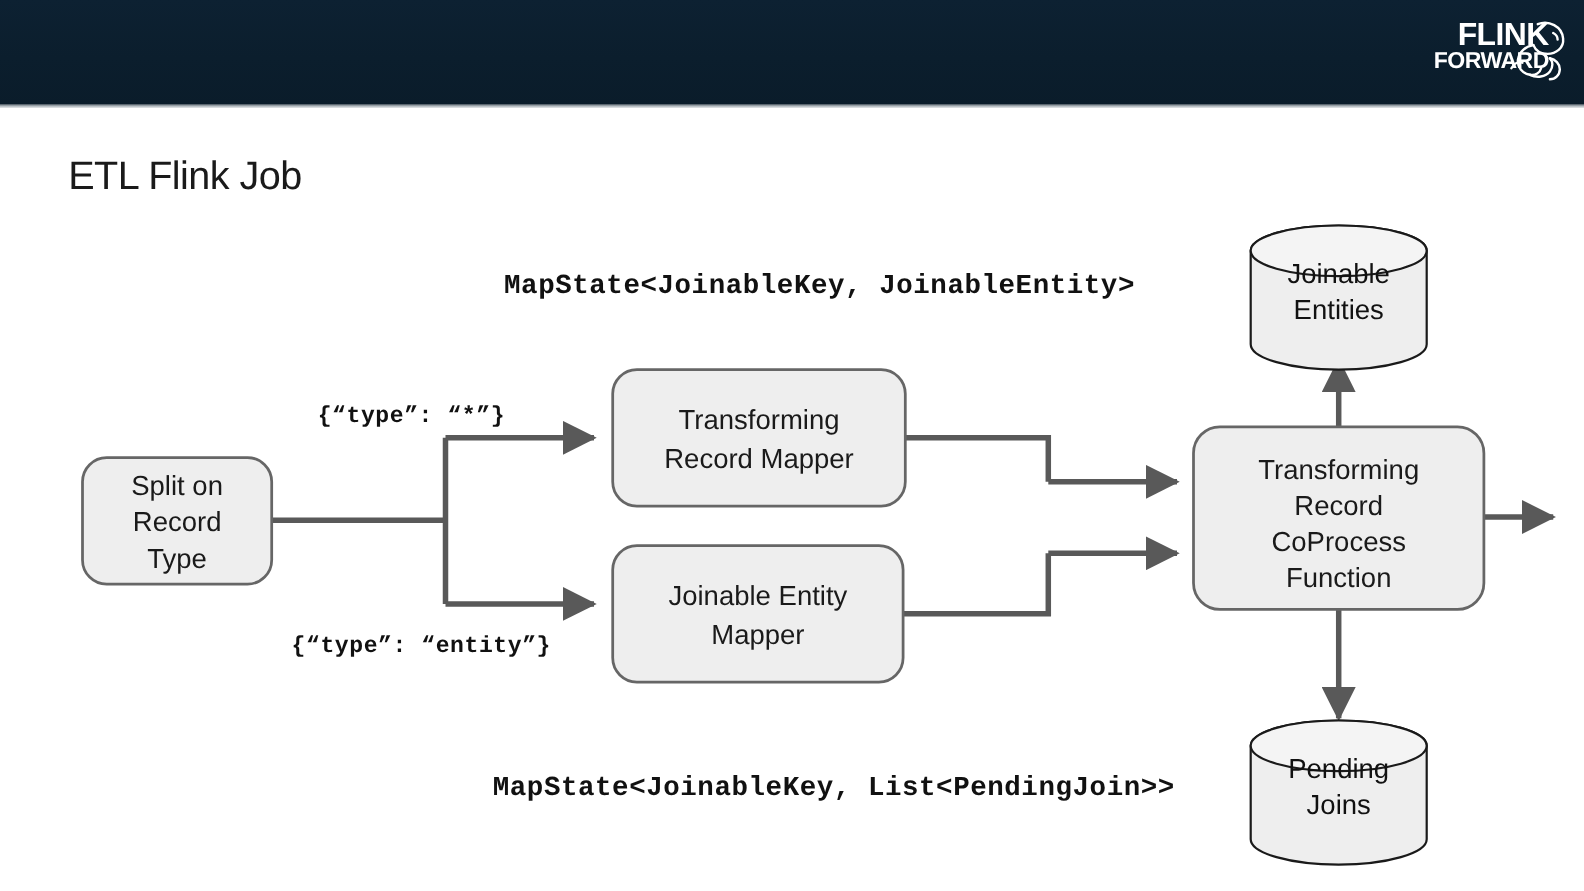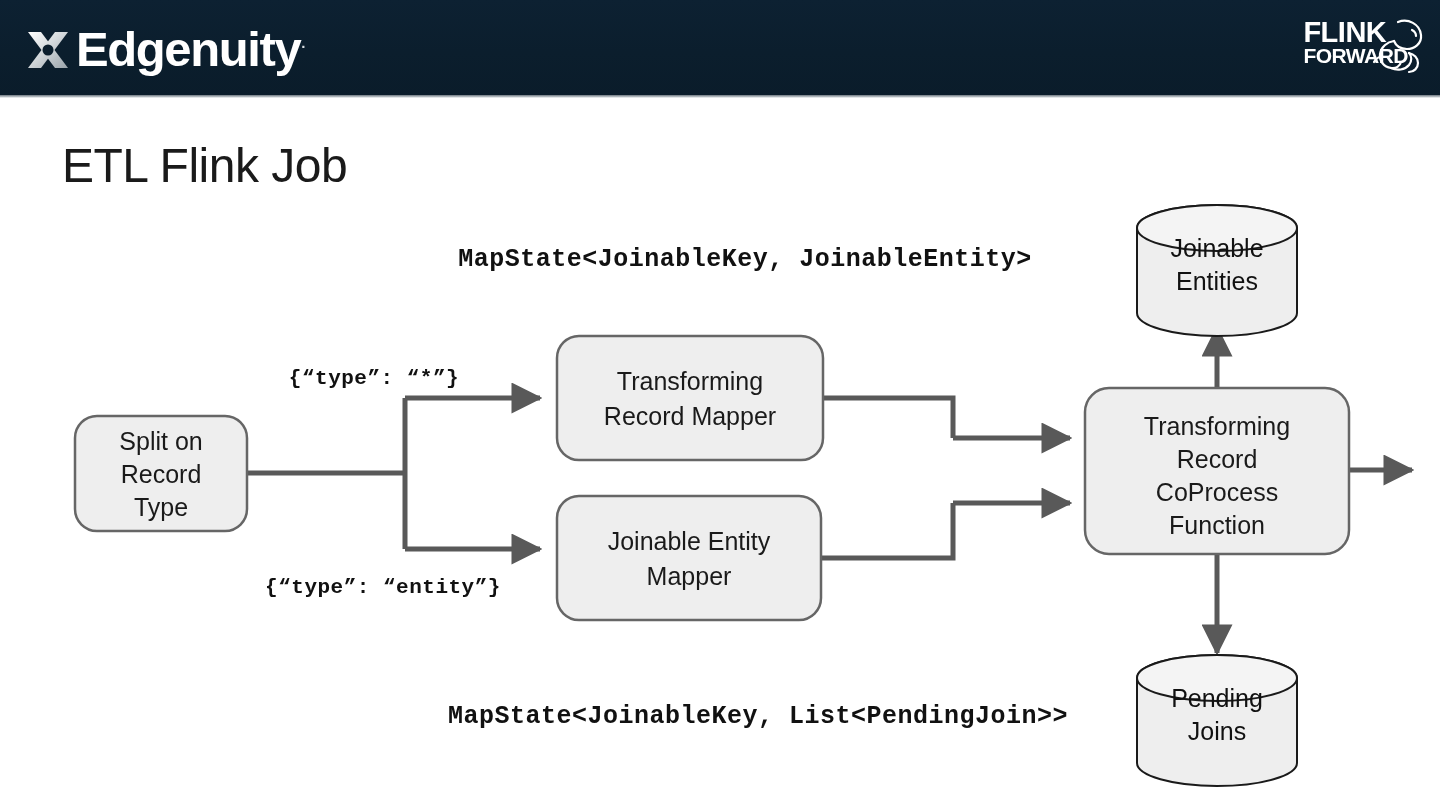--- a/index.html
+++ b/index.html
@@ -68,40 +68,40 @@
 
   
   #flink-forward-logo {
     position: absolute;
     right: 14px; top: 16px;
     width: 200px; height: 70px;
   }
   #ff-text {
     position: absolute;
     right: 18px; top: 2px;
-    text-align: left;
+    text-align: right;
     color: #ffffff;
     font-family: "Liberation Sans", sans-serif;
     font-weight: bold;
     line-height: 0.97;
     letter-spacing: -0.5px;
   }
   #ff-line1 { font-size: 29px; display:block; }
   #ff-line2 { font-size: 21px; display:block; }
   #ff-squirrel {
     position: absolute;
     right: 0px; top: 0px;
     width: 58px; height: 62px;
   }
 
   
   #slide-title {
     position: absolute;
     left: 62px; top: 140px;
-    font-size: 48px;
+    font-size: 36px;
     color: #1a1a1a;
     font-weight: normal;
     letter-spacing: -0.5px;
     line-height: 1.1;
   }
 
   
   #diagram {
     position: absolute;
     left: 0; top: 98px;
@@ -134,35 +134,20 @@
     font-weight: bold;
     fill: #111111;
     letter-spacing: 0.5px;
   }
 </style>
 </head>
 <body>
 
 <div id="header-bar">
 
-  <div id="edgenuity-logo">
-    <svg id="edgenuity-mark" viewBox="0 0 48 44">
-      <defs>
-        <linearGradient id="xg" x1="0" y1="0" x2="1" y2="1">
-          <stop offset="0%" stop-color="#ffffff"></stop>
-          <stop offset="45%" stop-color="#d5dadd"></stop>
-          <stop offset="100%" stop-color="#9aa3aa"></stop>
-        </linearGradient>
-      </defs>
-      <path d="M4 4 L17 4 L44 40 L31 40 Z" fill="url(#xg)"></path>
-      <path d="M44 4 L31 4 L4 40 L17 40 Z" fill="url(#xg)"></path>
-      <circle cx="24" cy="22" r="5.5" fill="#0b1e2d"></circle>
-    </svg>
-    <div id="edgenuity-wordmark"><span>Edgenuity</span><span id="edgenuity-reg">·</span></div>
-  </div>
 
   <div id="flink-forward-logo">
     <svg id="ff-squirrel" viewBox="0 0 58 62">
       <g fill="none" stroke="#ffffff" stroke-width="2.2" stroke-linecap="round" stroke-linejoin="round">
         <path d="M30 6 c10 -4 22 2 23 13 c1 9 -7 14 -14 14 c-6 0 -11 -3 -13 -8"></path>
         <path d="M26 25 c-7 1 -13 6 -14 13 c-1 7 4 13 11 14 c5 1 9 -2 10 -6"></path>
         <path d="M23 52 c6 3 14 2 18 -3 c3 -4 3 -9 0 -12"></path>
         <path d="M41 37 c5 1 9 5 9 10 c0 5 -4 9 -9 9"></path>
         <path d="M44 14 c2 1 4 3 4 6"></path>
         <path d="M16 41 c-4 -1 -8 1 -10 5"></path>

